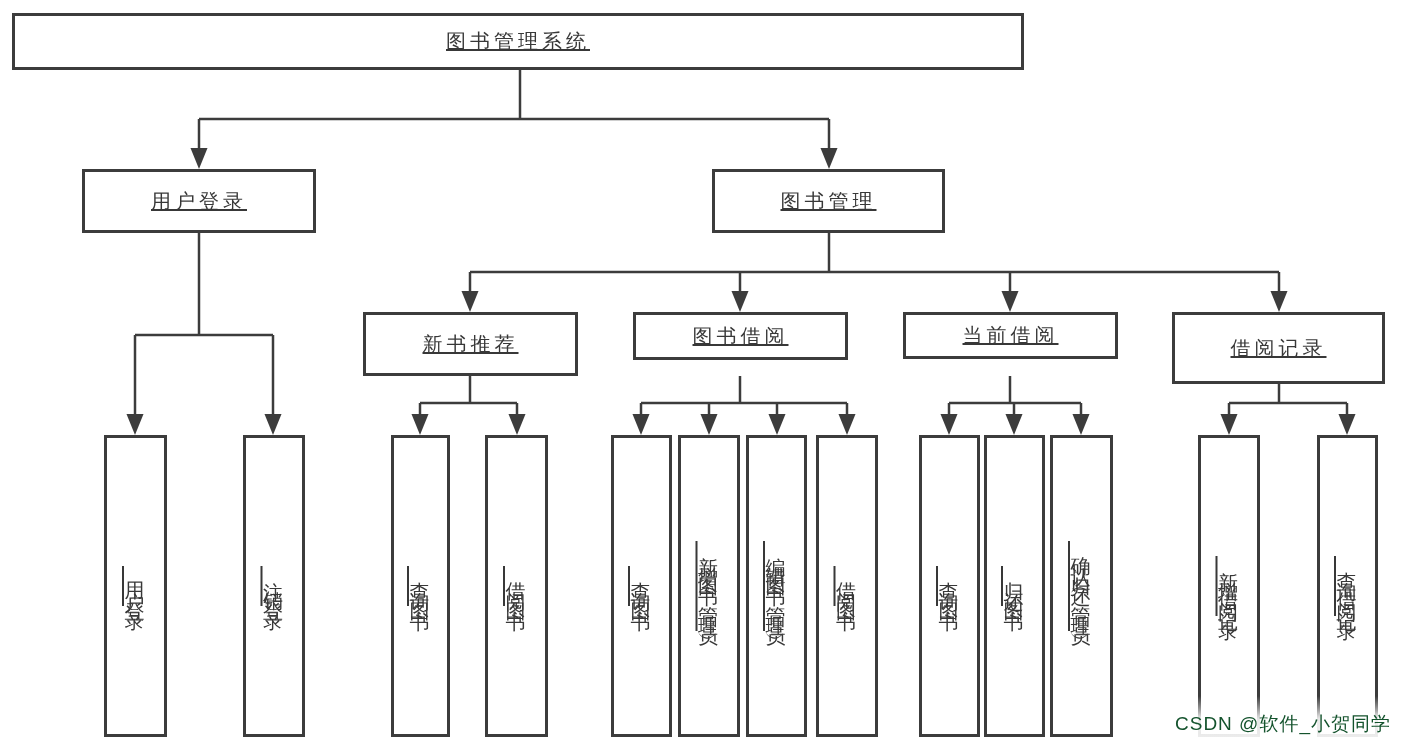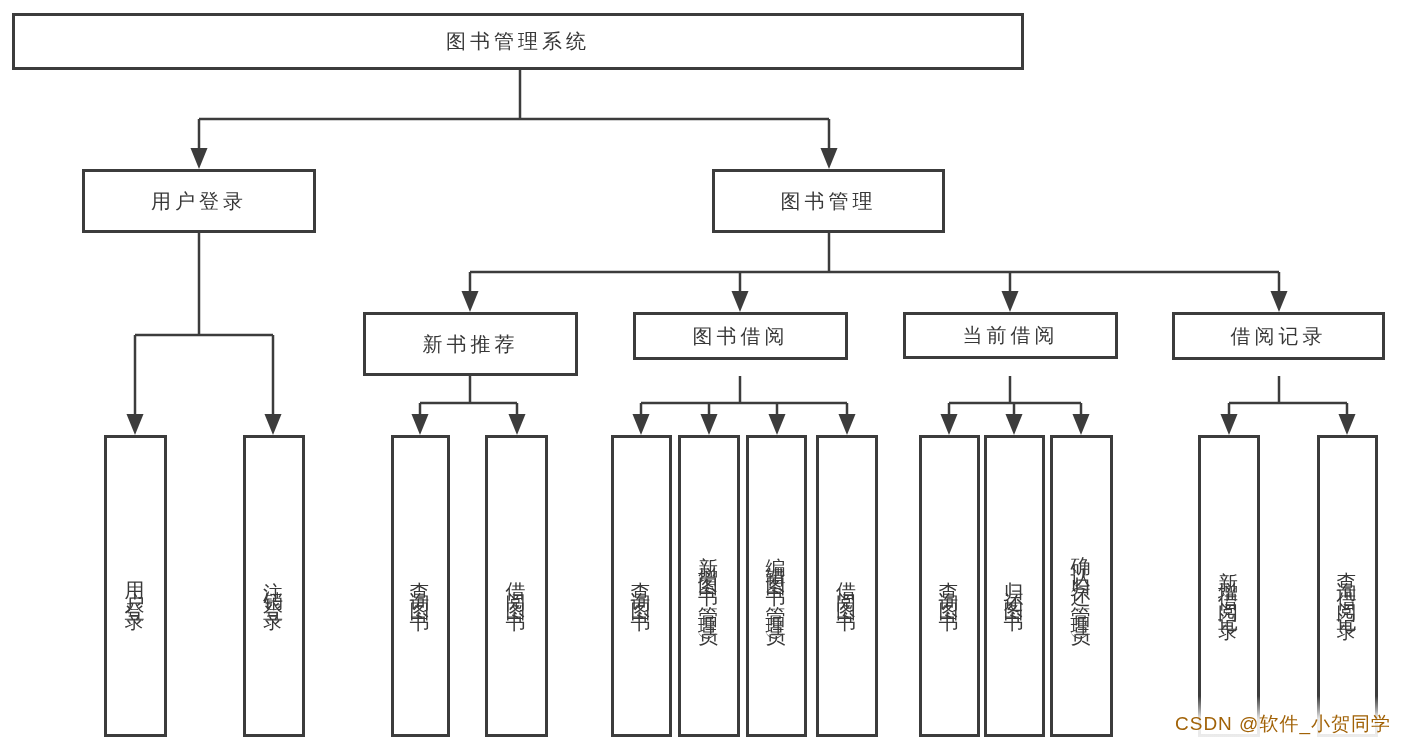--- a/index.html
+++ b/index.html
@@ -20,20 +20,21 @@
   .node {
     position: absolute;
     box-sizing: border-box;
     border: 3px solid #3c3c3c;
     background: #ffffff;
     display: flex;
     align-items: center;
     justify-content: center;
     color: #383838;
     z-index: 2;
+    text-decoration: underline;
   }
   .hnode span {
     font-size: 20px;
     letter-spacing: 4px;
     white-space: nowrap;
   }
   .vnode span {
     writing-mode: vertical-rl;
     text-orientation: mixed;
     font-size: 20px;
@@ -48,21 +49,21 @@
       rgba(255,255,255,0) 0%,
       rgba(255,255,255,0.82) 45%,
       rgba(255,255,255,0.95) 100%);
     z-index: 3;
   }
   #watermark {
     position: absolute;
     left: 1175px; top: 711px;
     font-size: 19px;
     letter-spacing: 1px;
-    color: #a16207;
+    color: #14532d;
     white-space: nowrap;
     z-index: 4;
     text-shadow: 0 0 4px #ffffff, 0 0 8px #ffffff;
   }
 </style>
 </head>
 <body>
 
 <div id="canvas">
 
@@ -134,21 +135,21 @@
 
   <div class="node hnode" style="left:712px; top:169px; width:233px; height:64px">
     <span>图书管理</span>
   </div>
   <div class="node hnode" style="left:633px; top:312px; width:215px; height:48px">
     <span>图书借阅</span>
   </div>
   <div class="node hnode" style="left:903px; top:312px; width:215px; height:47px">
     <span>当前借阅</span>
   </div>
-  <div class="node hnode" style="left:1172px; top:312px; width:213px; height:48px">
+  <div class="node hnode" style="left:1172px; top:312px; width:213px; height:72px">
     <span>借阅记录</span>
   </div>
 
   <div class="node vnode" style="left:104px; top:435px; width:63px; height:302px">
     <span>用户登录</span>
   </div>
   <div class="node vnode" style="left:243px; top:435px; width:62px; height:302px">
     <span>注销登录</span>
   </div>
 

